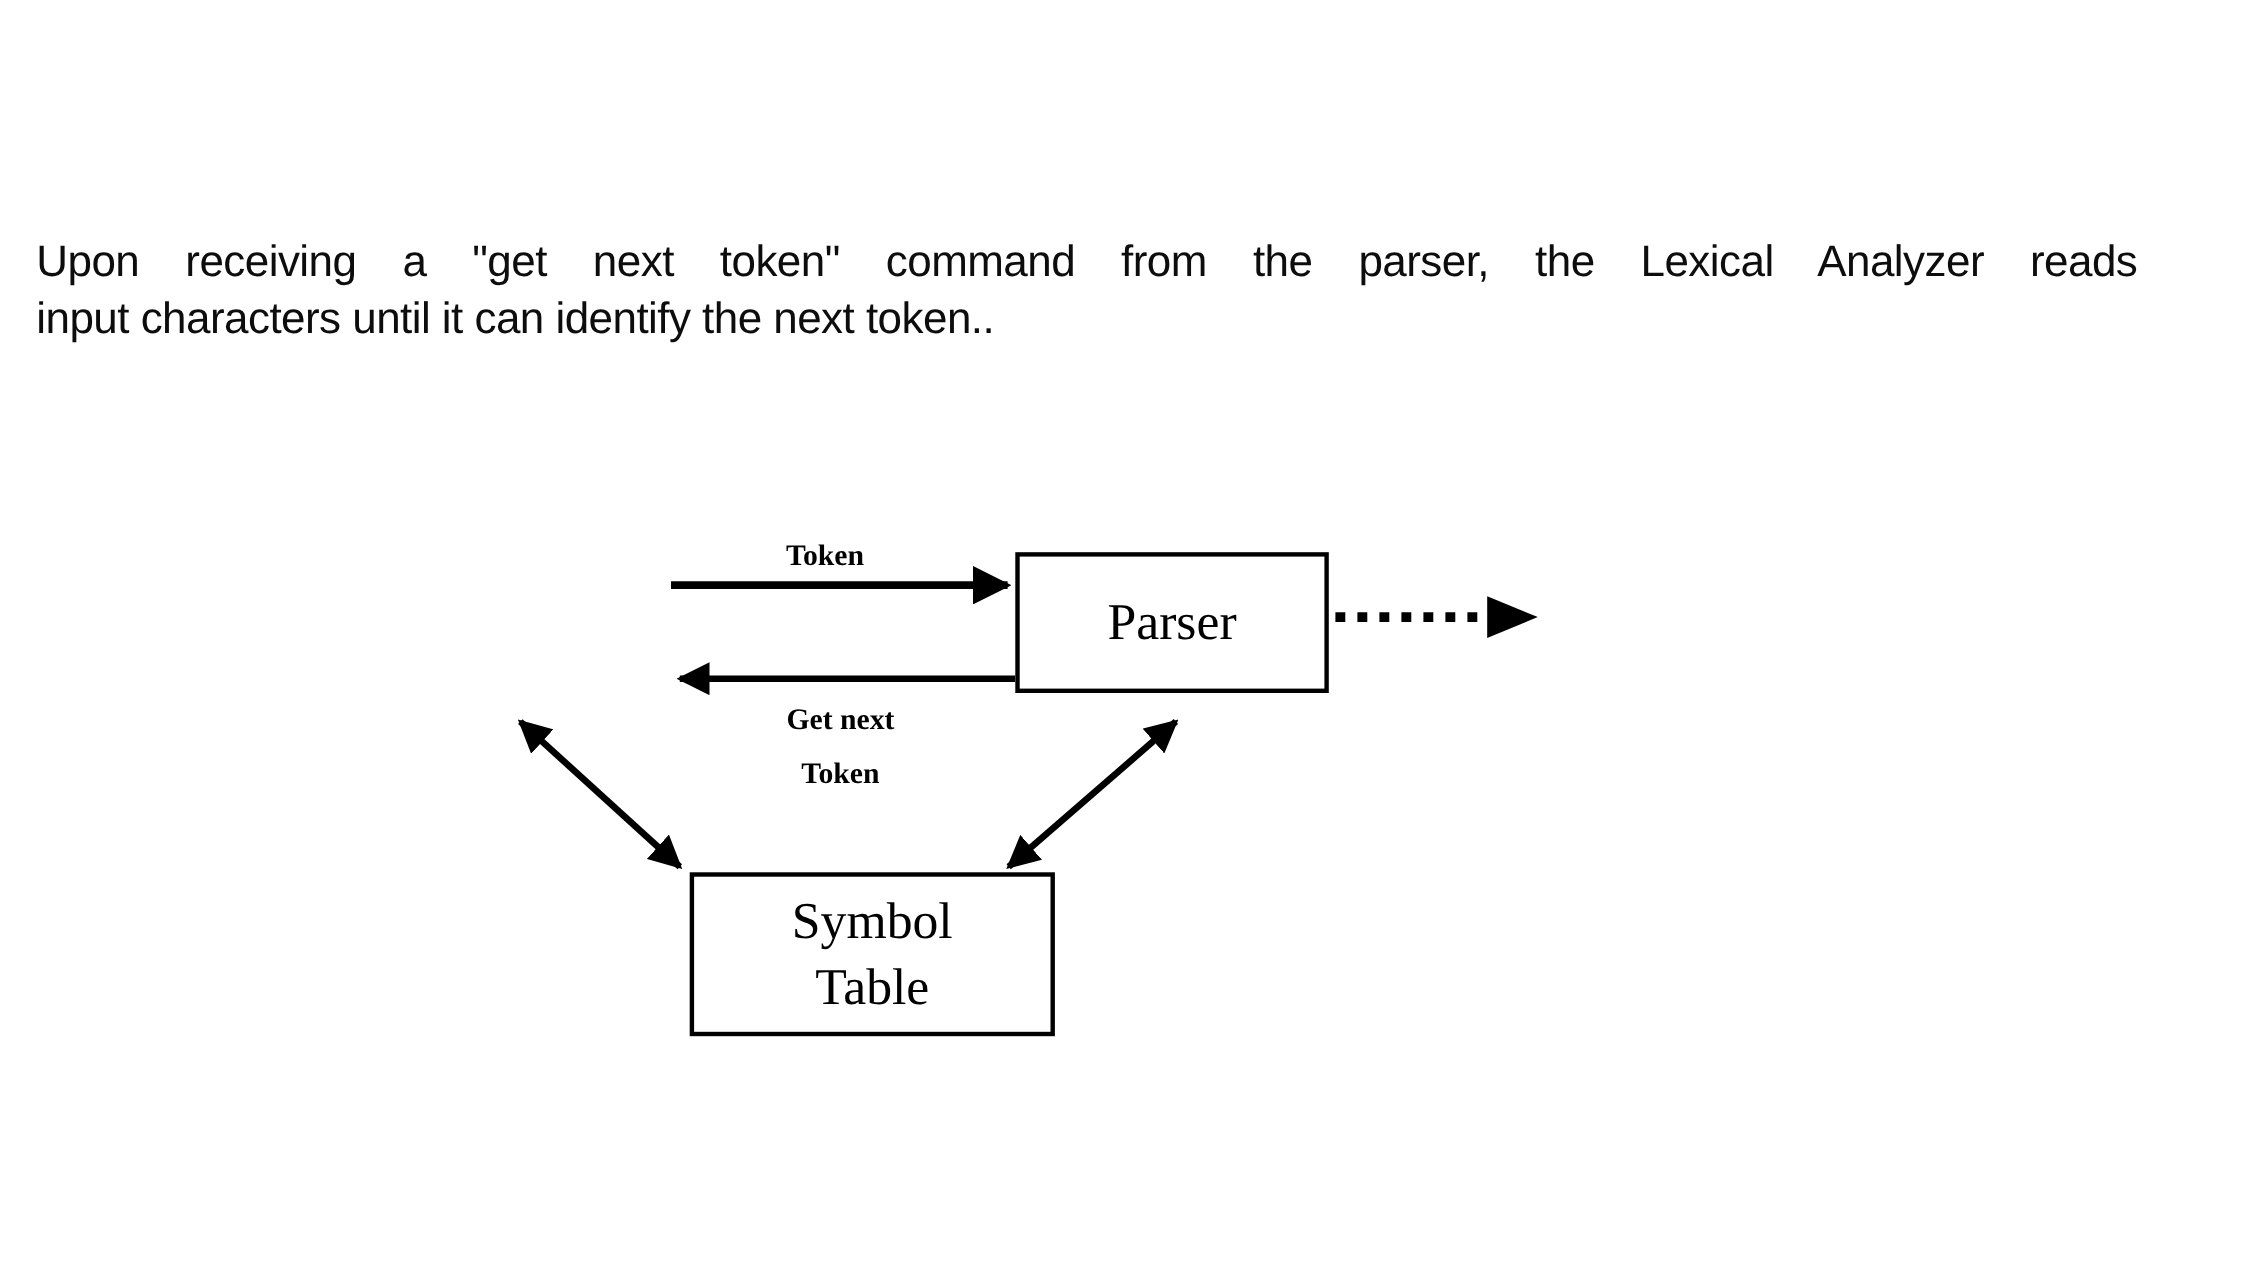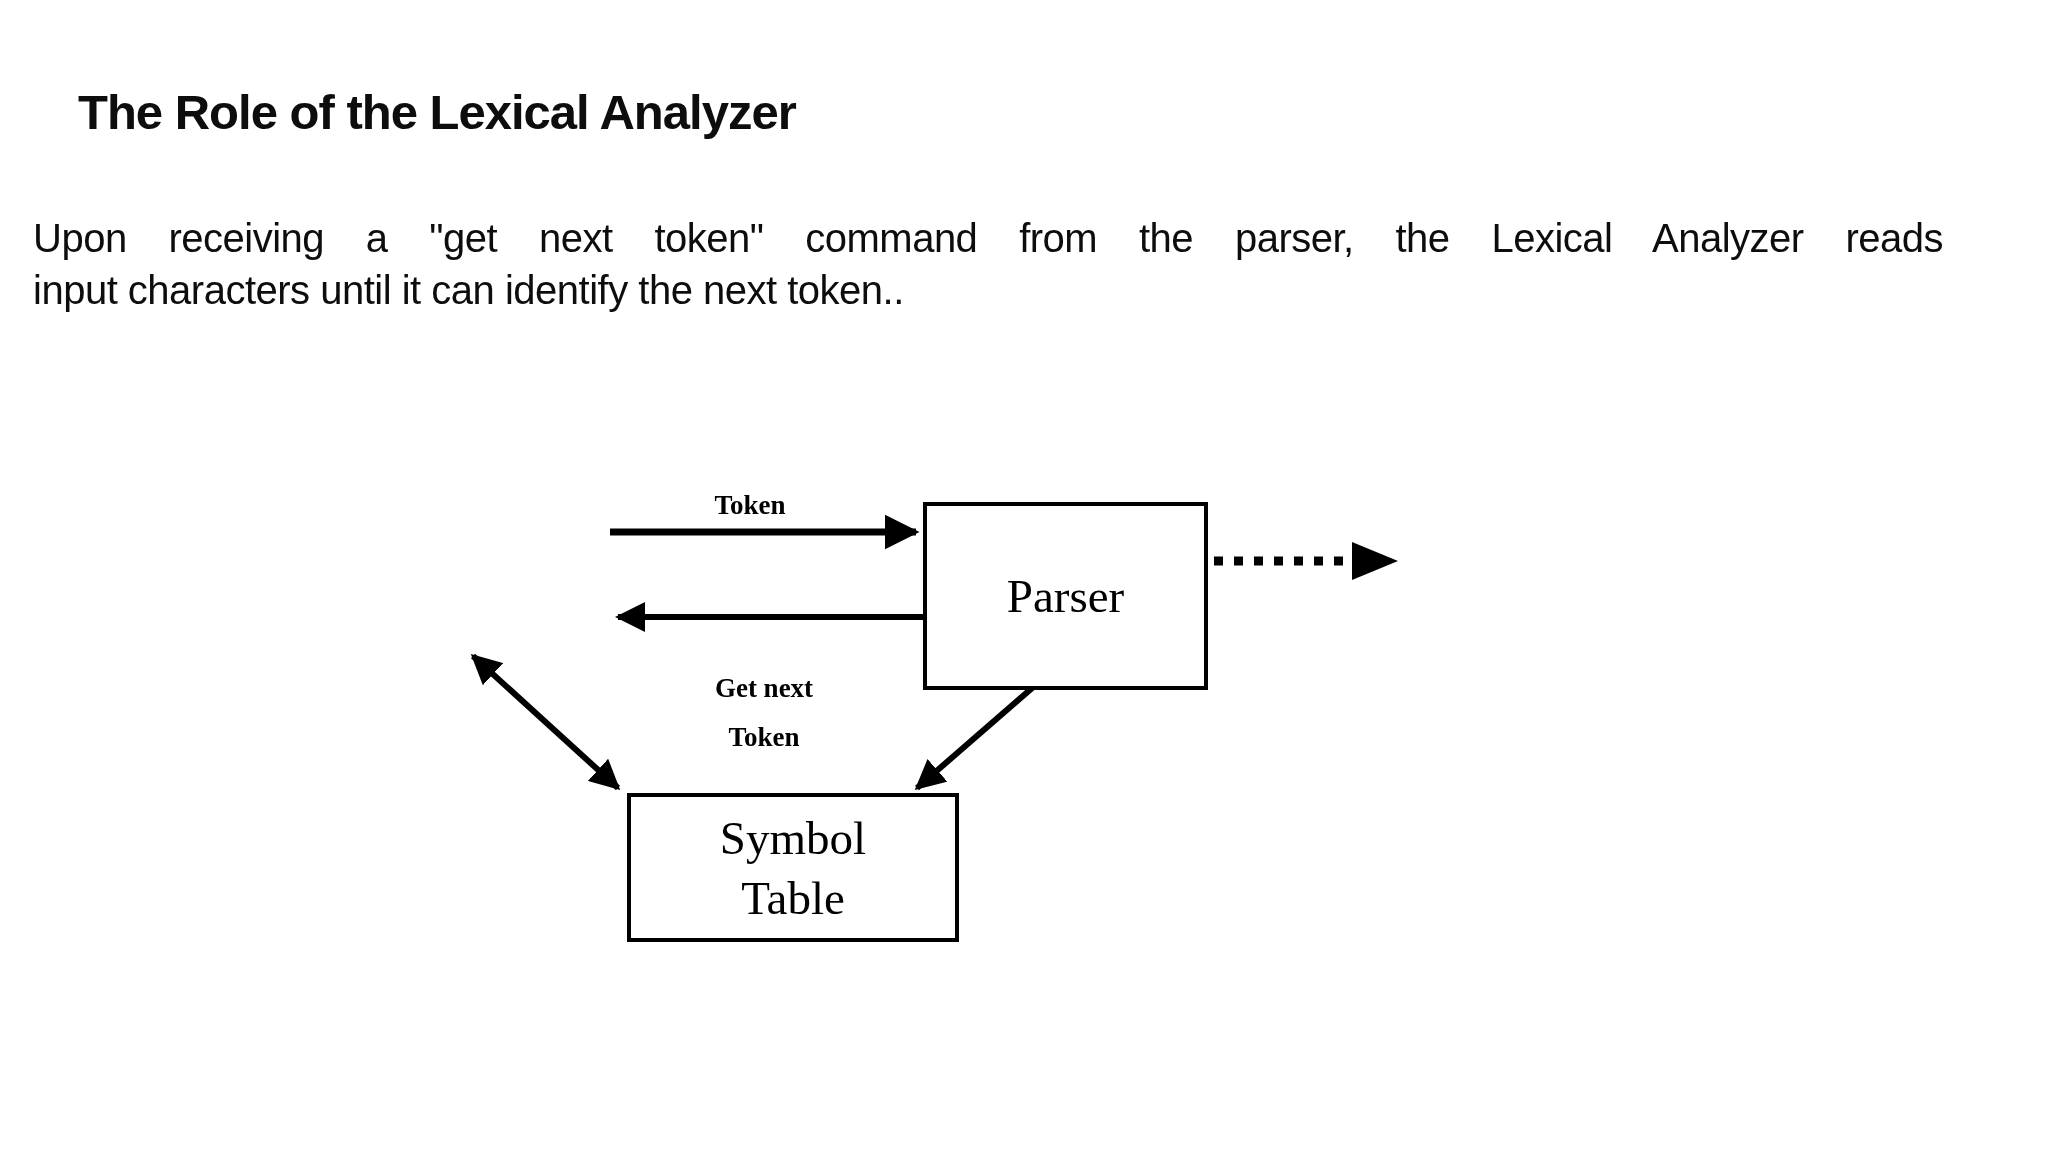--- a/index.html
+++ b/index.html
@@ -56,54 +56,53 @@
     justify-content: center;
     text-align: center;
     font-family: "Liberation Serif", serif;
     font-size: 47px;
     line-height: 60px;
     color: #000000;
     white-space: pre-line;
     z-index: 2;
   }
   .box-la     { left: 325px; top: 502px; width: 285px; height: 148px; }
-  .box-parser { left: 923px; top: 502px; width: 285px; height: 188px; }
+  .box-parser { left: 923px; top: 502px; width: 285px; height: 128px; }
   .box-symbol { left: 627px; top: 793px; width: 332px; height: 149px; }
 
   .alabel {
     position: absolute;
     font-family: "Liberation Serif", serif;
     font-weight: 700;
     font-size: 27px;
     color: #000000;
     text-align: center;
     white-space: pre-line;
     z-index: 3;
   }
   .label-token   { left: 600px; top: 484px; width: 300px; line-height: 42px; }
-  .label-getnext { left: 614px; top: 664px; width: 300px; line-height: 49px; }
+  .label-getnext { left: 614px; top: 630px; width: 300px; line-height: 49px; }
 
   .caption {
     position: absolute;
     left: 452px;
     top: 992px;
     font-family: "Liberation Serif", serif;
     font-weight: 700;
     font-size: 41px;
     color: #000000;
     white-space: nowrap;
     z-index: 2;
   }
 </style>
 </head>
 <body>
 
 <div class="page">
 
-  <div class="title">The Role of the Lexical Analyzer</div>
 
   <div class="intro">
     <div class="intro-line justify">Upon receiving a "get next token" command from the parser, the Lexical Analyzer reads</div>
     <div class="intro-line">input characters until it can identify the next token..</div>
   </div>
 
   <div class="diagram">
 
     <svg class="arrows-svg" viewBox="0 0 2048 1152">
       <defs>

